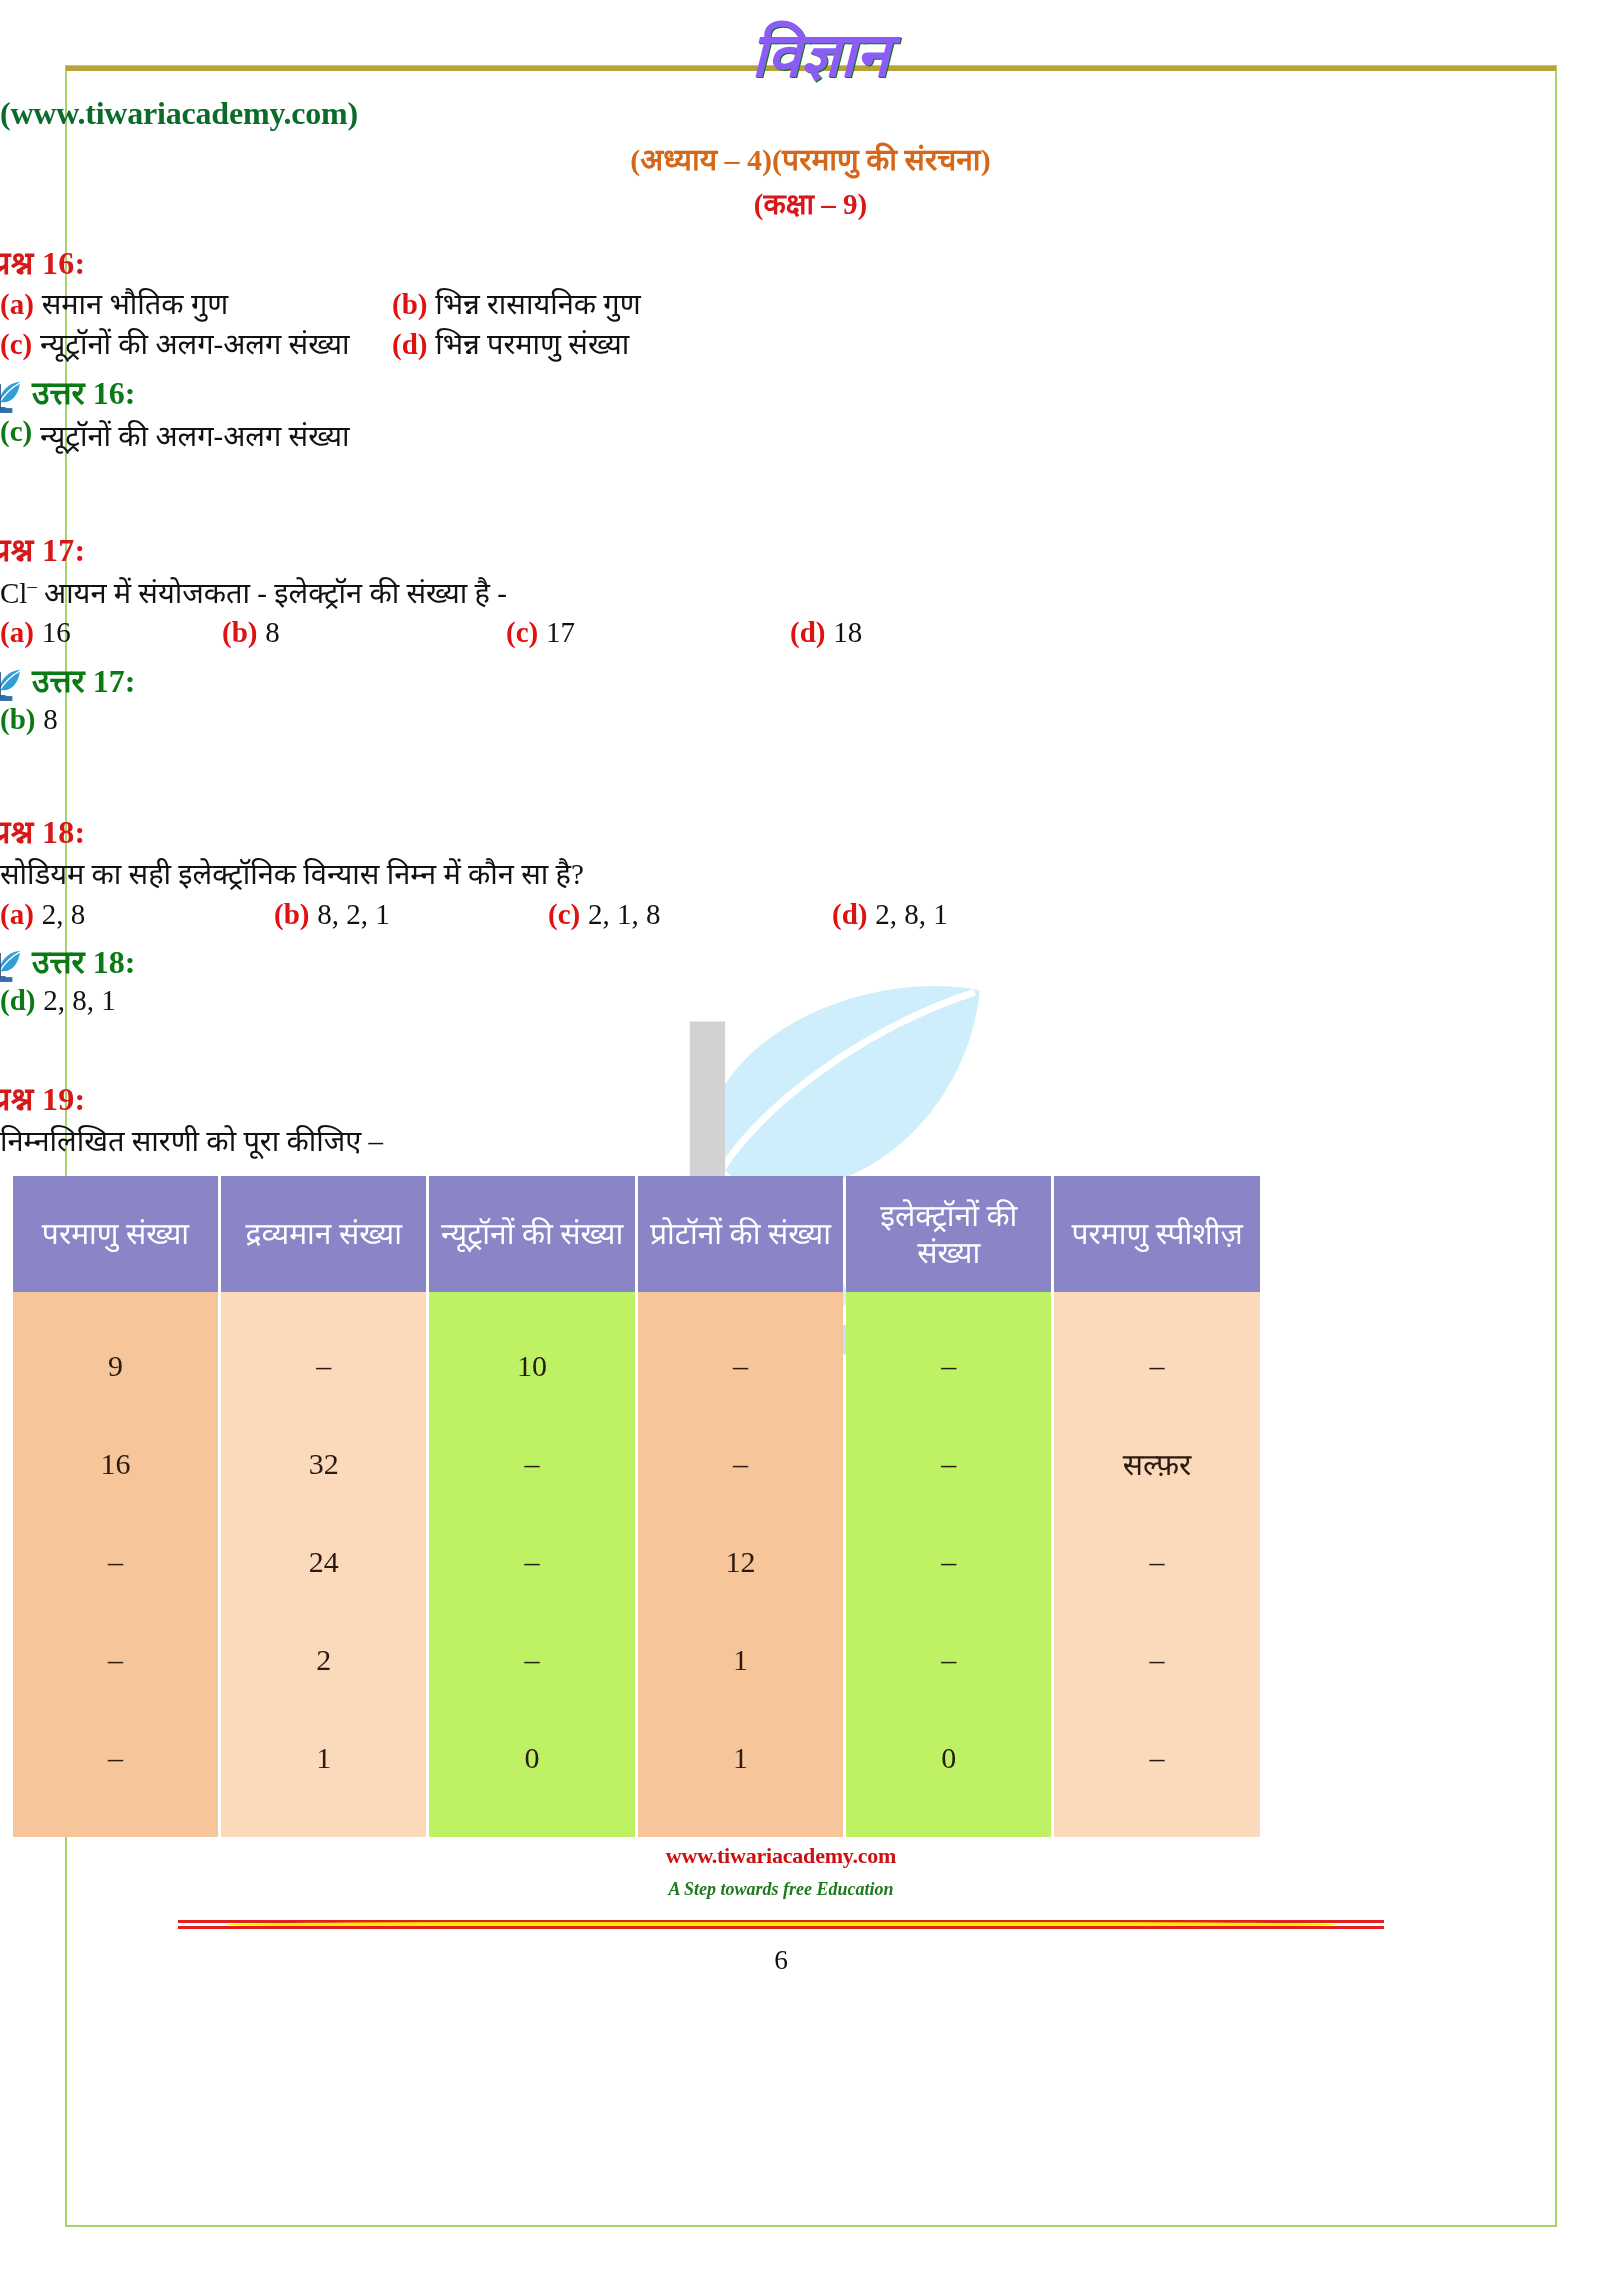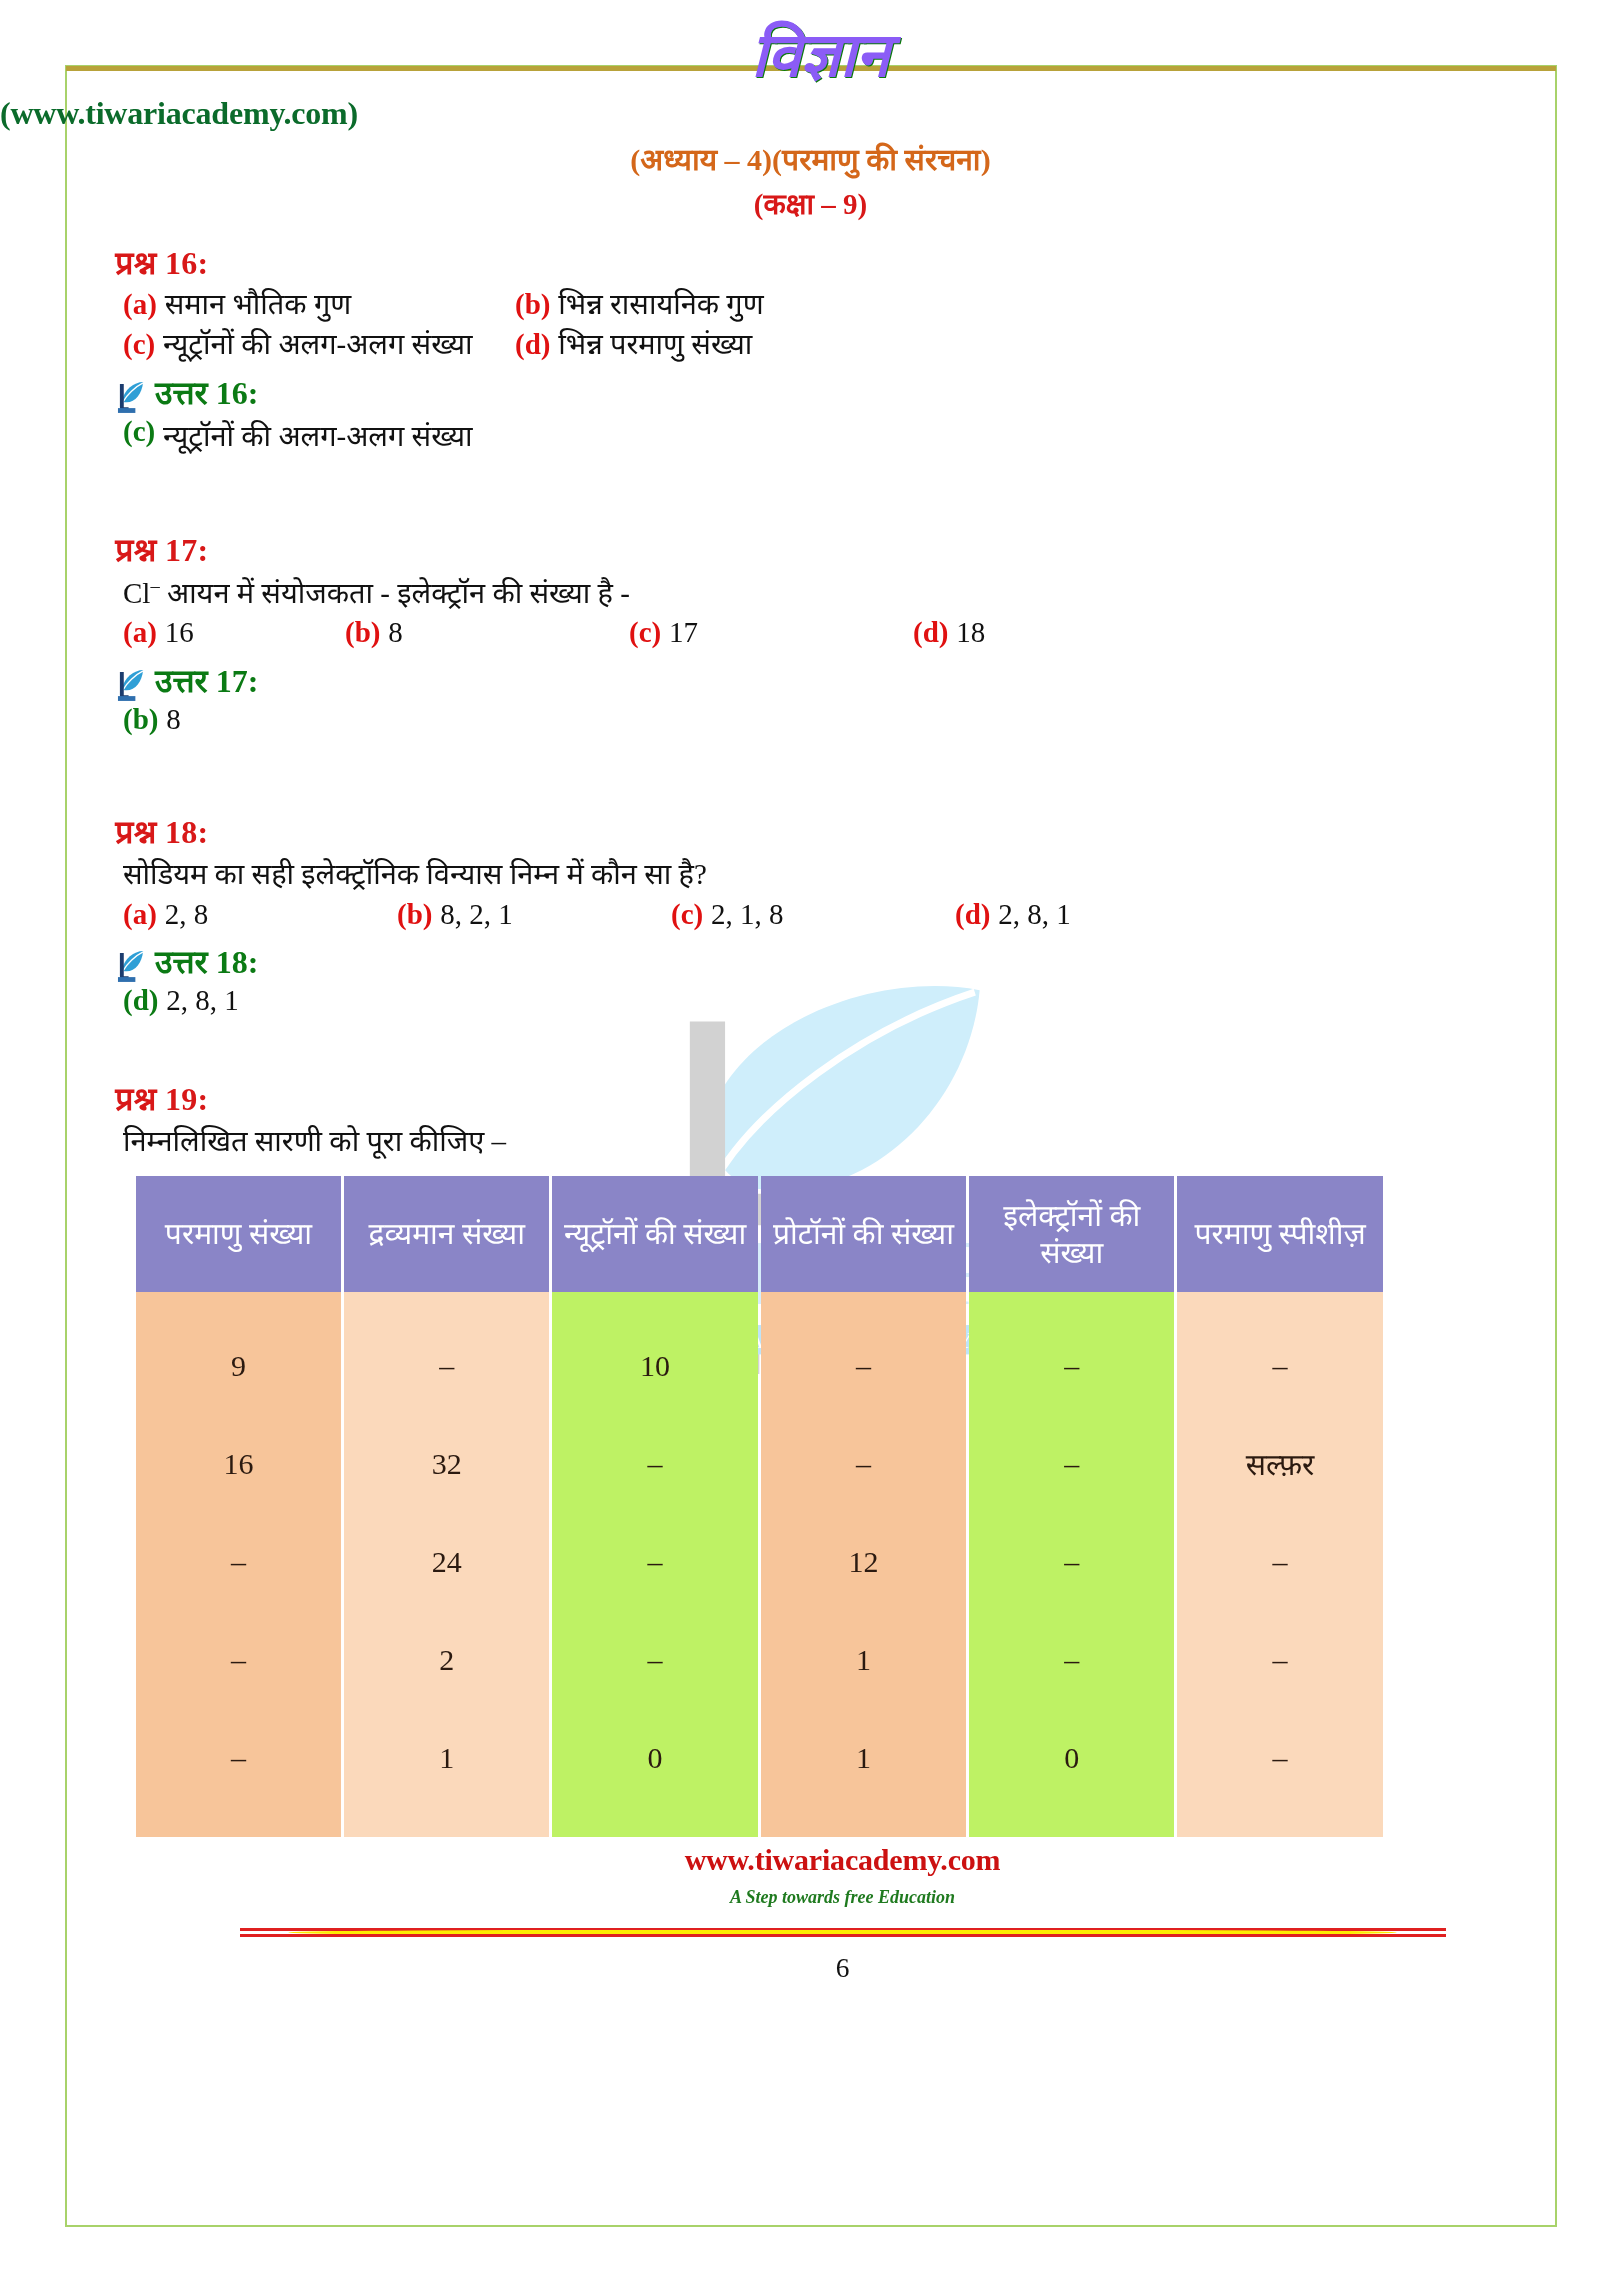--- a/index.html
+++ b/index.html
@@ -84,21 +84,20 @@
   .doc-class {
     text-align: center;
     color: #d81818;
     font-weight: bold;
     font-size: 29px;
     margin-top: 3.9px;
   }
 
   
   .body-wrap {
-    padding-left: 123px;
     padding-right: 59px;
     margin-top: 17.6px;
   }
 
   .q-heading {
     color: #d81818;
     font-weight: bold;
     font-size: 32px;
     margin-left: -7.8px;
     letter-spacing: 0.3px;
@@ -196,21 +195,21 @@
   tr.tailpad td { height: 55px; }
 
   
   .footer {
     margin-top: 5.9px;
     text-align: center;
   }
   .footer .f-site {
     color: #cc1111;
     font-weight: bold;
-    font-size: 30px;
+    font-size: 22px;
     letter-spacing: -0.2px;
   }
   .footer .f-tag {
     color: #1f7a1f;
     font-size: 18px;
     font-style: italic;
     font-family: "Liberation Serif", serif;
     margin-top: 10px;
     font-weight: bold;
   }

